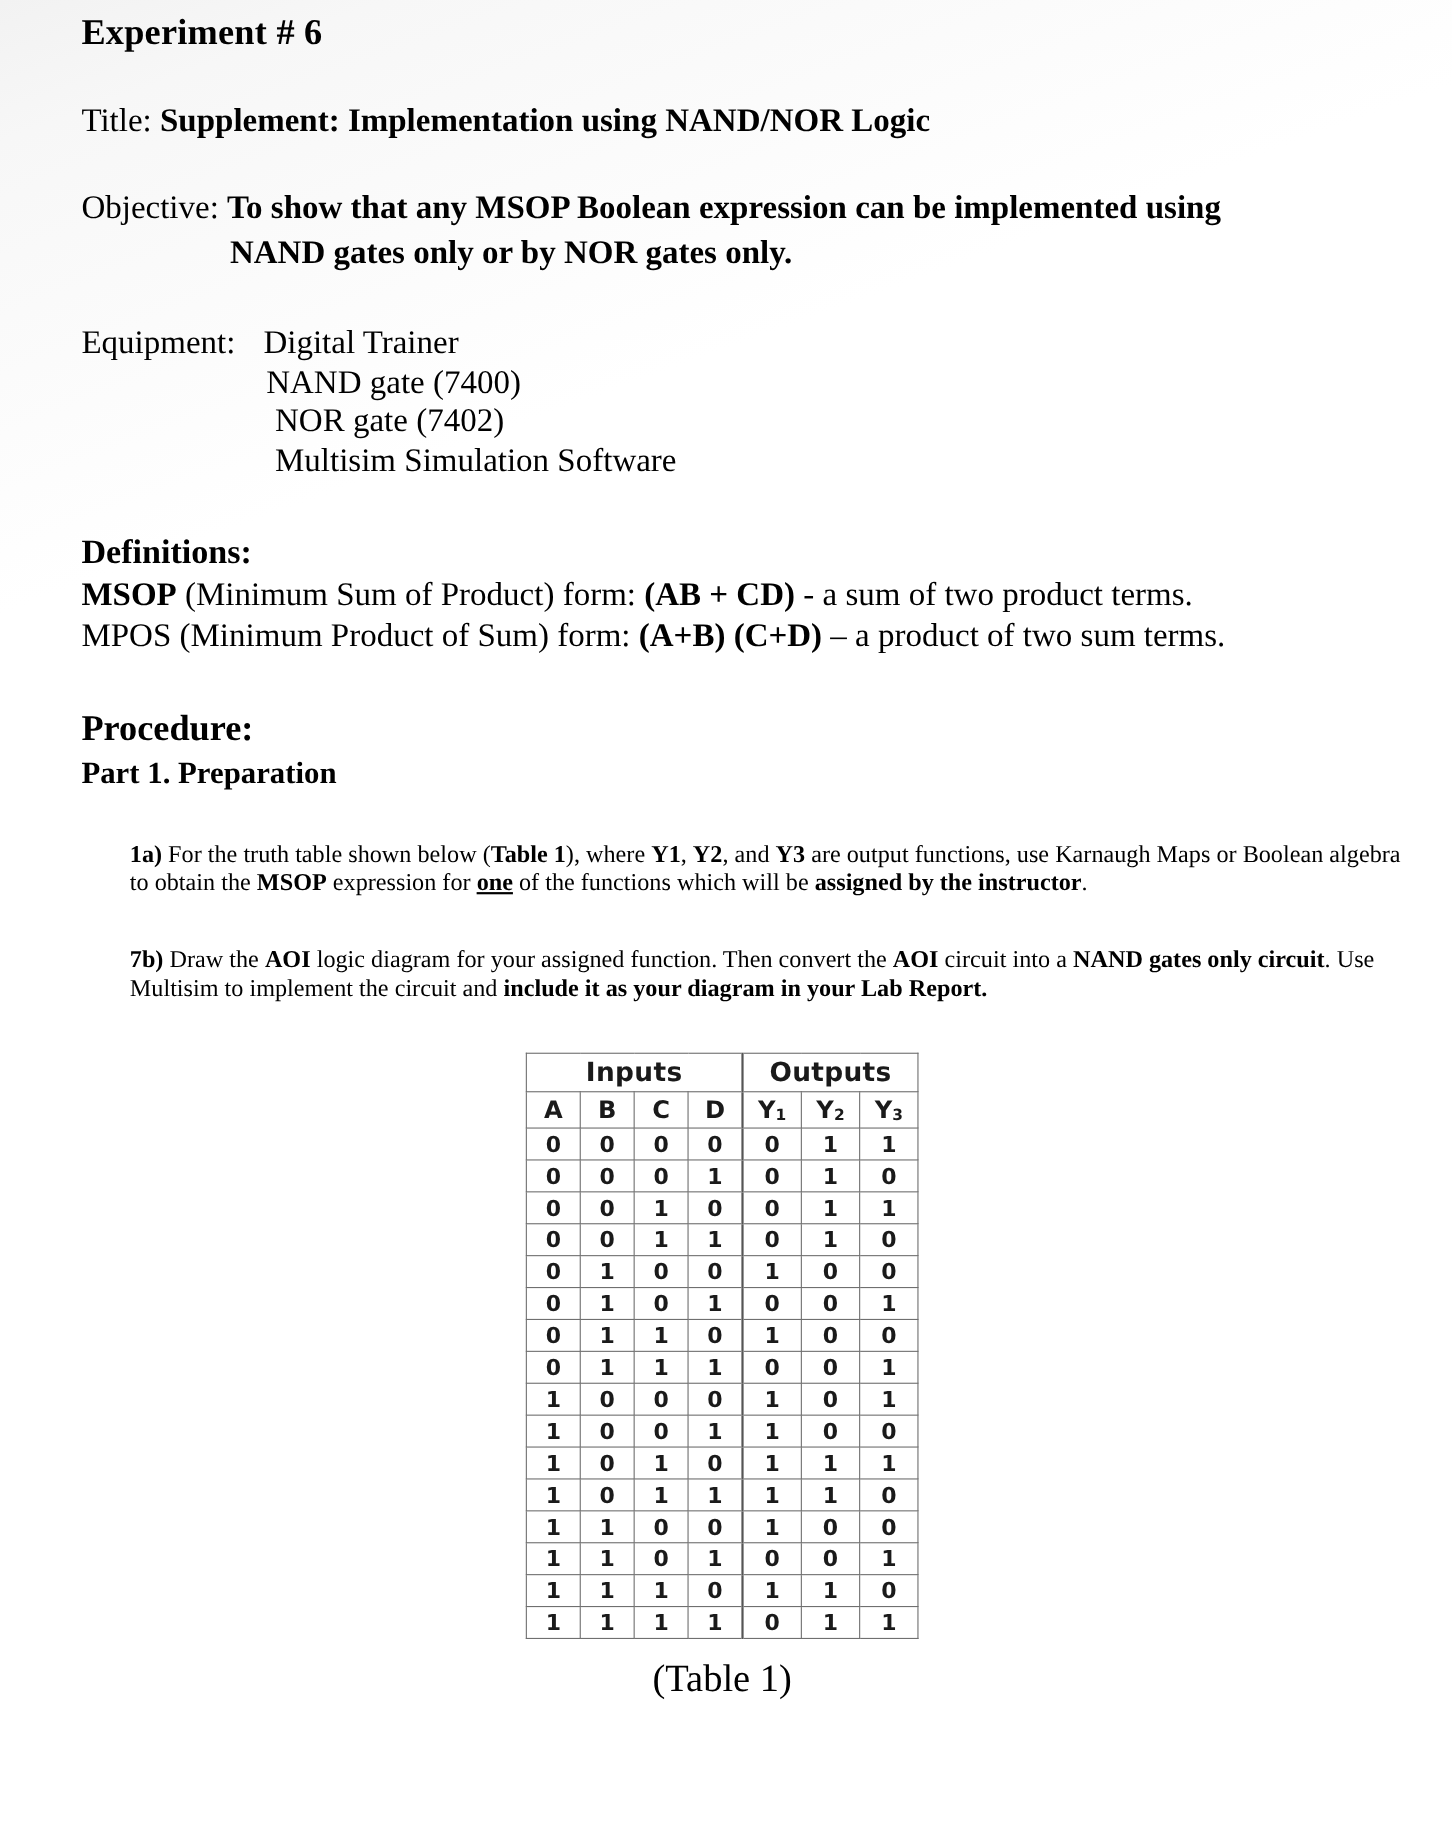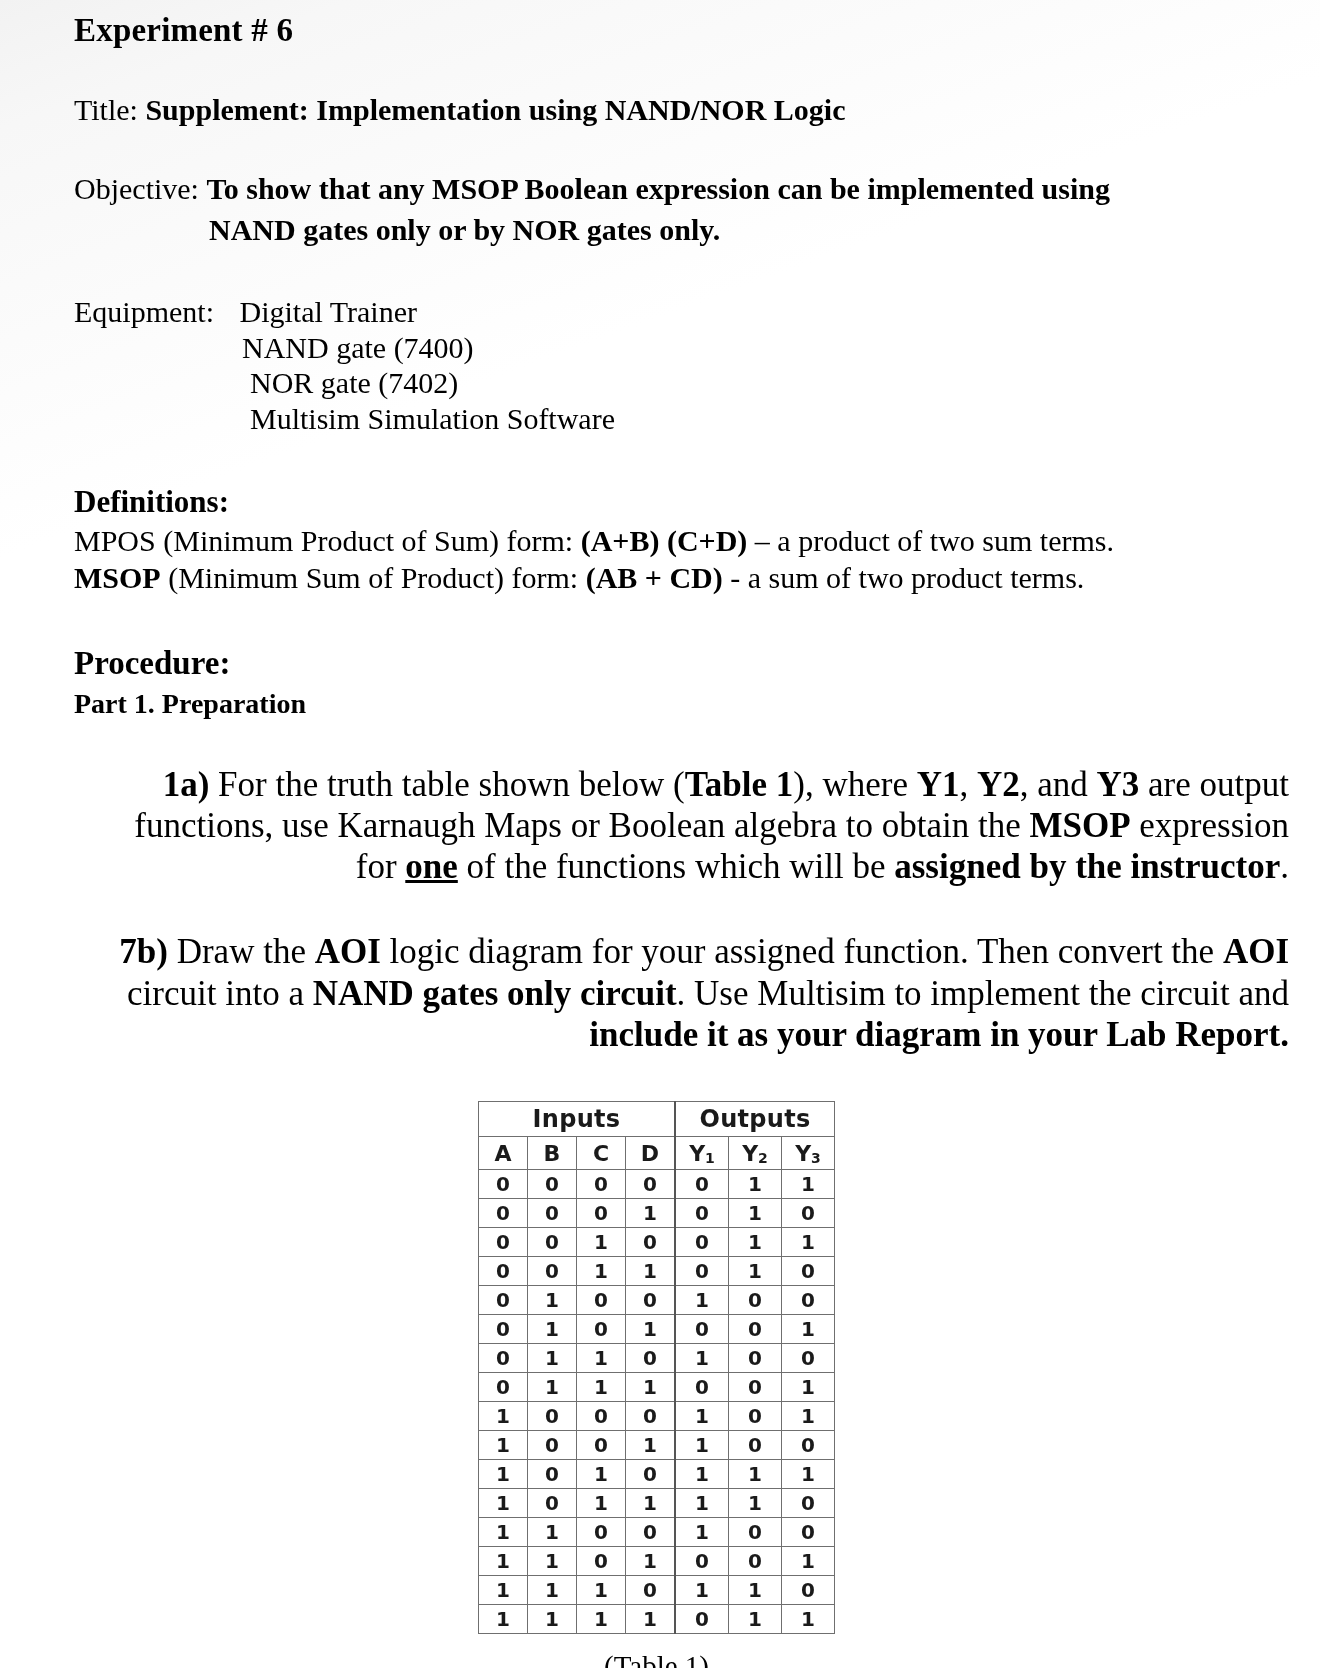--- a/index.html
+++ b/index.html
@@ -53,23 +53,23 @@
   .definitions { margin-top: 46px; font-size: 30px; line-height: 1.25; }
   .definitions .dh { font-weight: bold; font-size: 31px; }
 
   .procedure { margin-top: 48px; }
   .procedure .ph { font-weight: bold; font-size: 33px; }
   .procedure .part { font-size: 28px; margin-top: 6px; }
 
   .para {
     margin-top: 44px;
     padding-left: 44px;
-    font-size: 35px;
+    font-size: 22px;
     line-height: 1.18;
-    text-align: right;
+    text-align: left;
   }
 
   
   .table-wrap {
     margin-top: 46px;
     display: flex;
     flex-direction: column;
     align-items: center;
     width: 1215px;
     margin-left: -58px;
@@ -109,21 +109,21 @@
   table.tt .vsep { border-left: 2px solid #555; }
   table.tt th.grp.vsep { border-left: 2px solid #555; }
   sub.sm {
     font-size: 14px;
     vertical-align: baseline;
     position: relative;
     bottom: -2px;
   }
   .caption {
     margin-top: 16px;
-    font-size: 29px;
+    font-size: 35px;
     font-family: "Liberation Serif", "DejaVu Serif", serif;
     margin-left: 8px;
   }
 </style>
 </head>
 <body>
 
 <div class="page">
   <div class="content">
 
@@ -146,24 +146,24 @@
       <div class="eq-list">
         <div class="eq-1">NAND gate (7400)</div>
         <div class="eq-2">NOR gate (7402)</div>
         <div class="eq-2">Multisim Simulation Software</div>
       </div>
     </div>
 
     <div class="definitions">
       <div class="dh">Definitions:</div>
       <div>
-        <span>MPOS</span><span> (Minimum Product of Sum) form: </span><span class="b">(A+B) (C+D)</span><span> – a product of two sum terms.</span>
+        <span class="b">MSOP</span><span> (Minimum Sum of Product) form: </span><span class="b">(AB + CD)</span><span> - a sum of two product terms.</span>
       </div>
       <div>
-        <span class="b">MSOP</span><span> (Minimum Sum of Product) form: </span><span class="b">(AB + CD)</span><span> - a sum of two product terms.</span>
+        <span>MPOS</span><span> (Minimum Product of Sum) form: </span><span class="b">(A+B) (C+D)</span><span> – a product of two sum terms.</span>
       </div>
     </div>
 
     <div class="procedure">
       <div class="ph">Procedure:</div>
       <div class="part">
         <span class="b">Part 1</span><span class="b">. Preparation</span>
       </div>
     </div>
 

